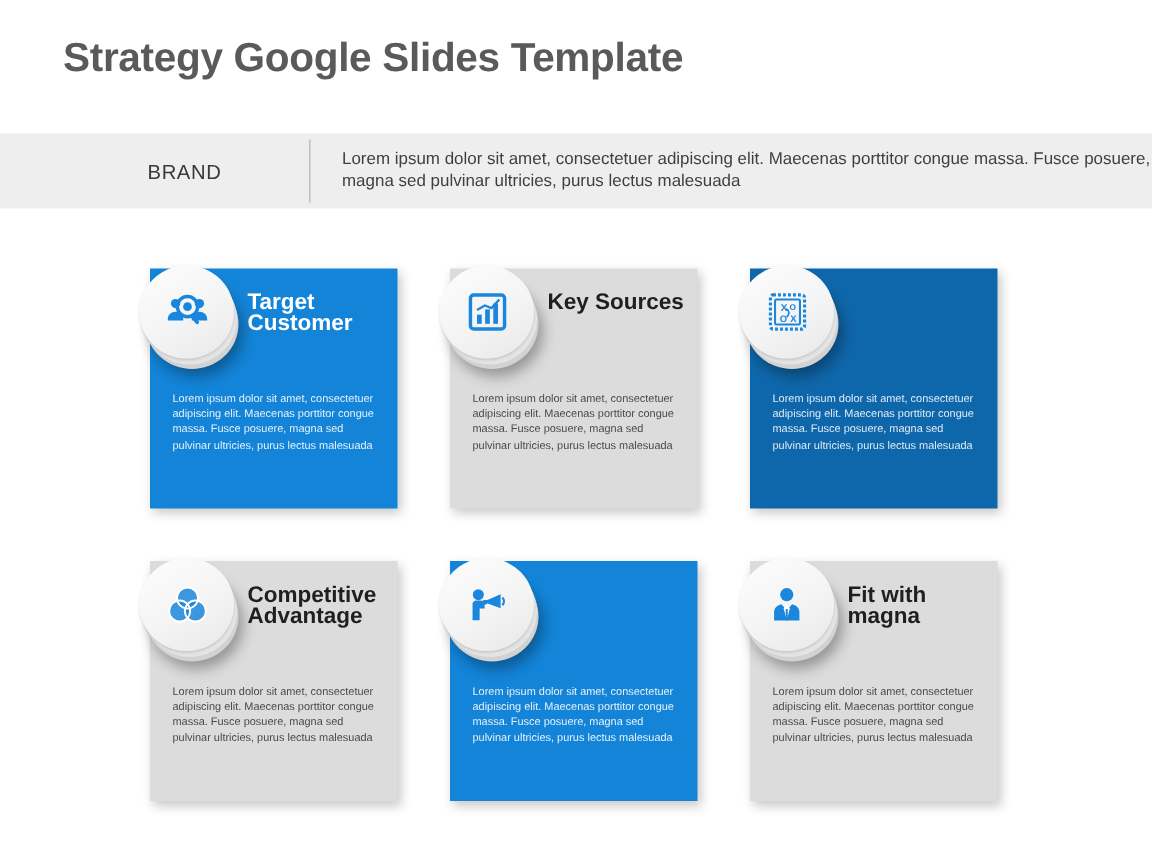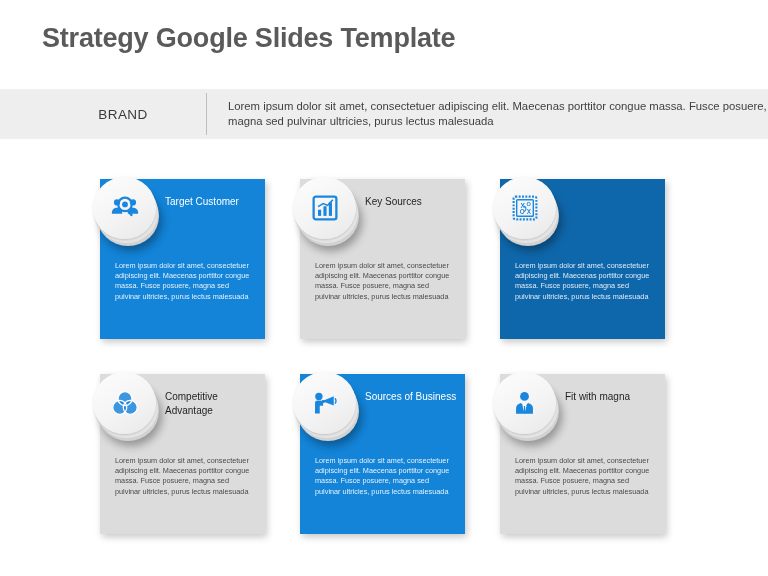--- a/index.html
+++ b/index.html
@@ -74,22 +74,22 @@
     left:10px; top:10px;
     width:165px;
     height:160px;
     box-shadow:2px 3px 7px rgba(0,0,0,0.22);
   }
   .card-title{
     position:absolute;
     top:26px;
     left:75px;
     right:8px;
-    font-size:10px;
-    font-weight:normal;
+    font-size:15px;
+    font-weight:bold;
     line-height:14px;
   }
   .card-body{
     position:absolute;
     left:25px;
     right:12px;
     top:92px;
     font-size:7.3px;
     line-height:10.2px;
   }
@@ -245,21 +245,20 @@
                 <circle cx="22" cy="21" r="8"></circle>
               </g>
             </svg>
           </span>
         </div>
       </div>
     </div>
 
     <div class="card t-blue" style="left:290px; top:204px;">
       <div class="card-bg"></div>
-      <div class="card-title">Sources of Business</div>
       <div class="card-body">Lorem ipsum dolor sit amet, consectetuer adipiscing elit. Maecenas porttitor congue massa. Fusce posuere, magna sed pulvinar ultricies, purus lectus malesuada</div>
       <div class="puck" style="left:3px; top:8px;">
         <div class="puck-under"></div>
         <div class="puck-mid"></div>
         <div class="puck-top">
           <span>
             <svg width="28" height="28" viewBox="0 0 32 32">
               <g fill="#1b86dd">
                 <circle cx="9" cy="8.5" r="4.2"></circle>
                 <path d="M4.6 28V15.6c0-1.6 1.4-2.6 3-2.6h3.2c1.6 0 3 1 3 2.6V19H10v9z"></path>

